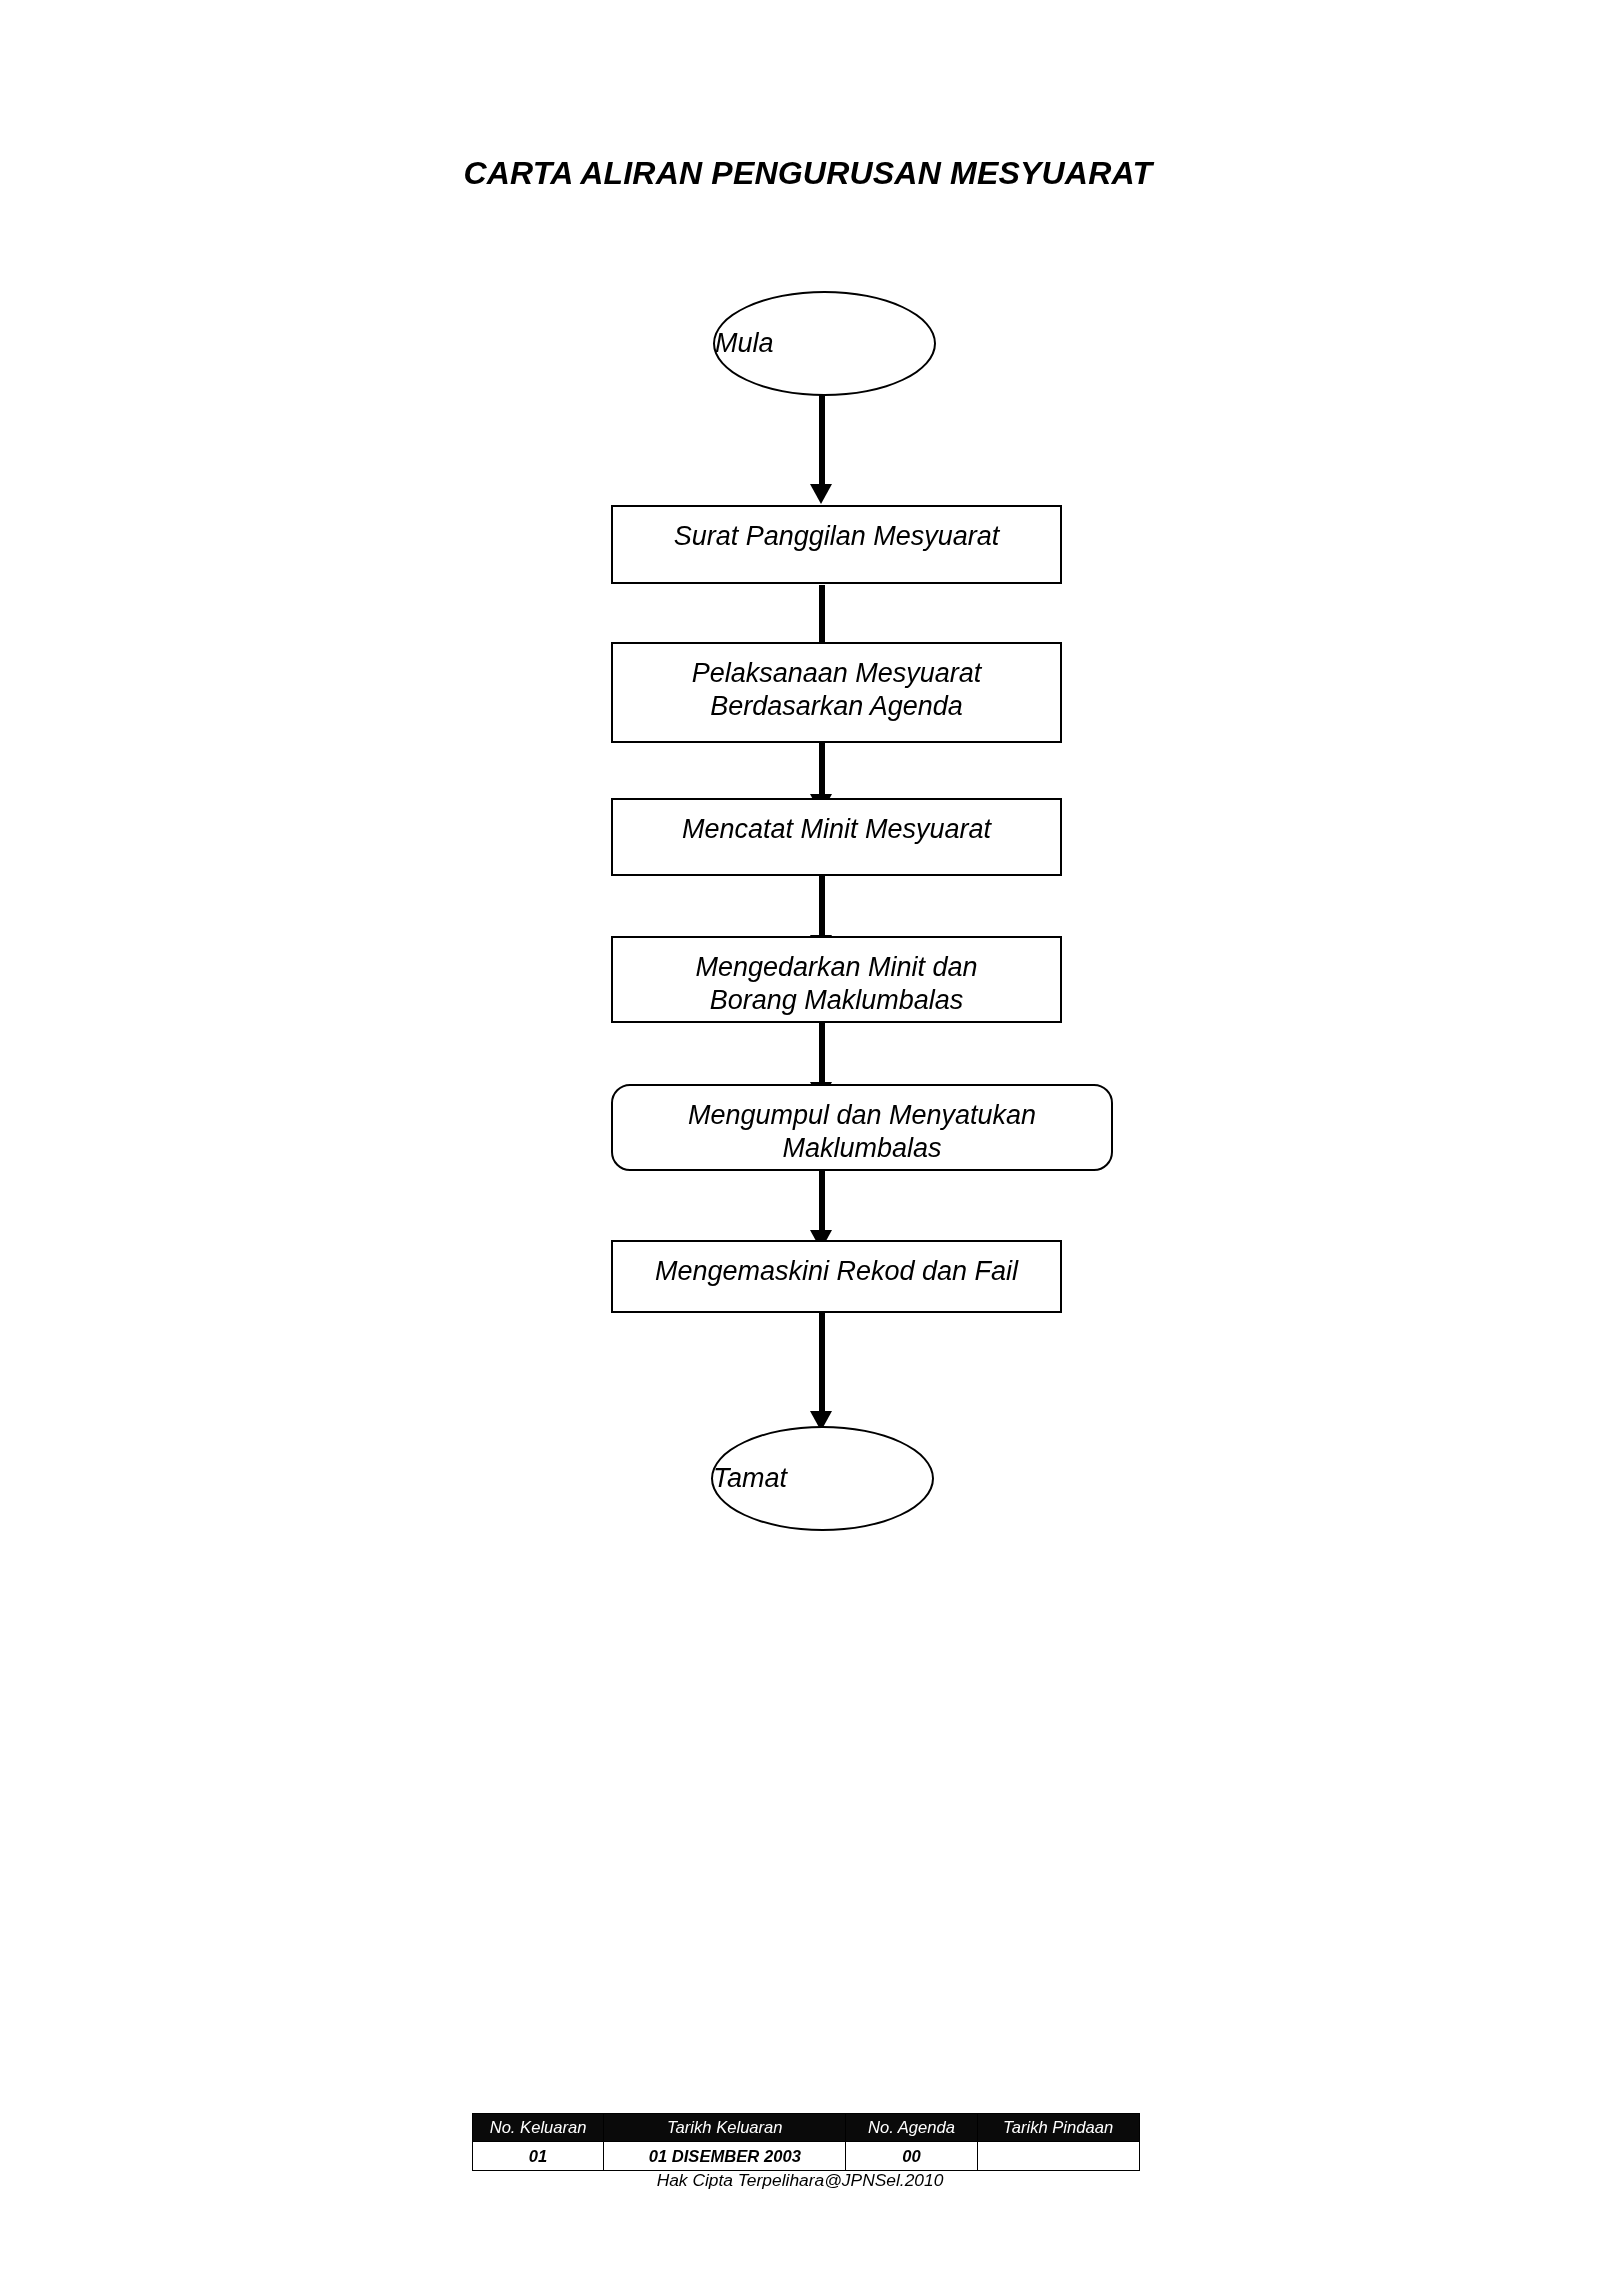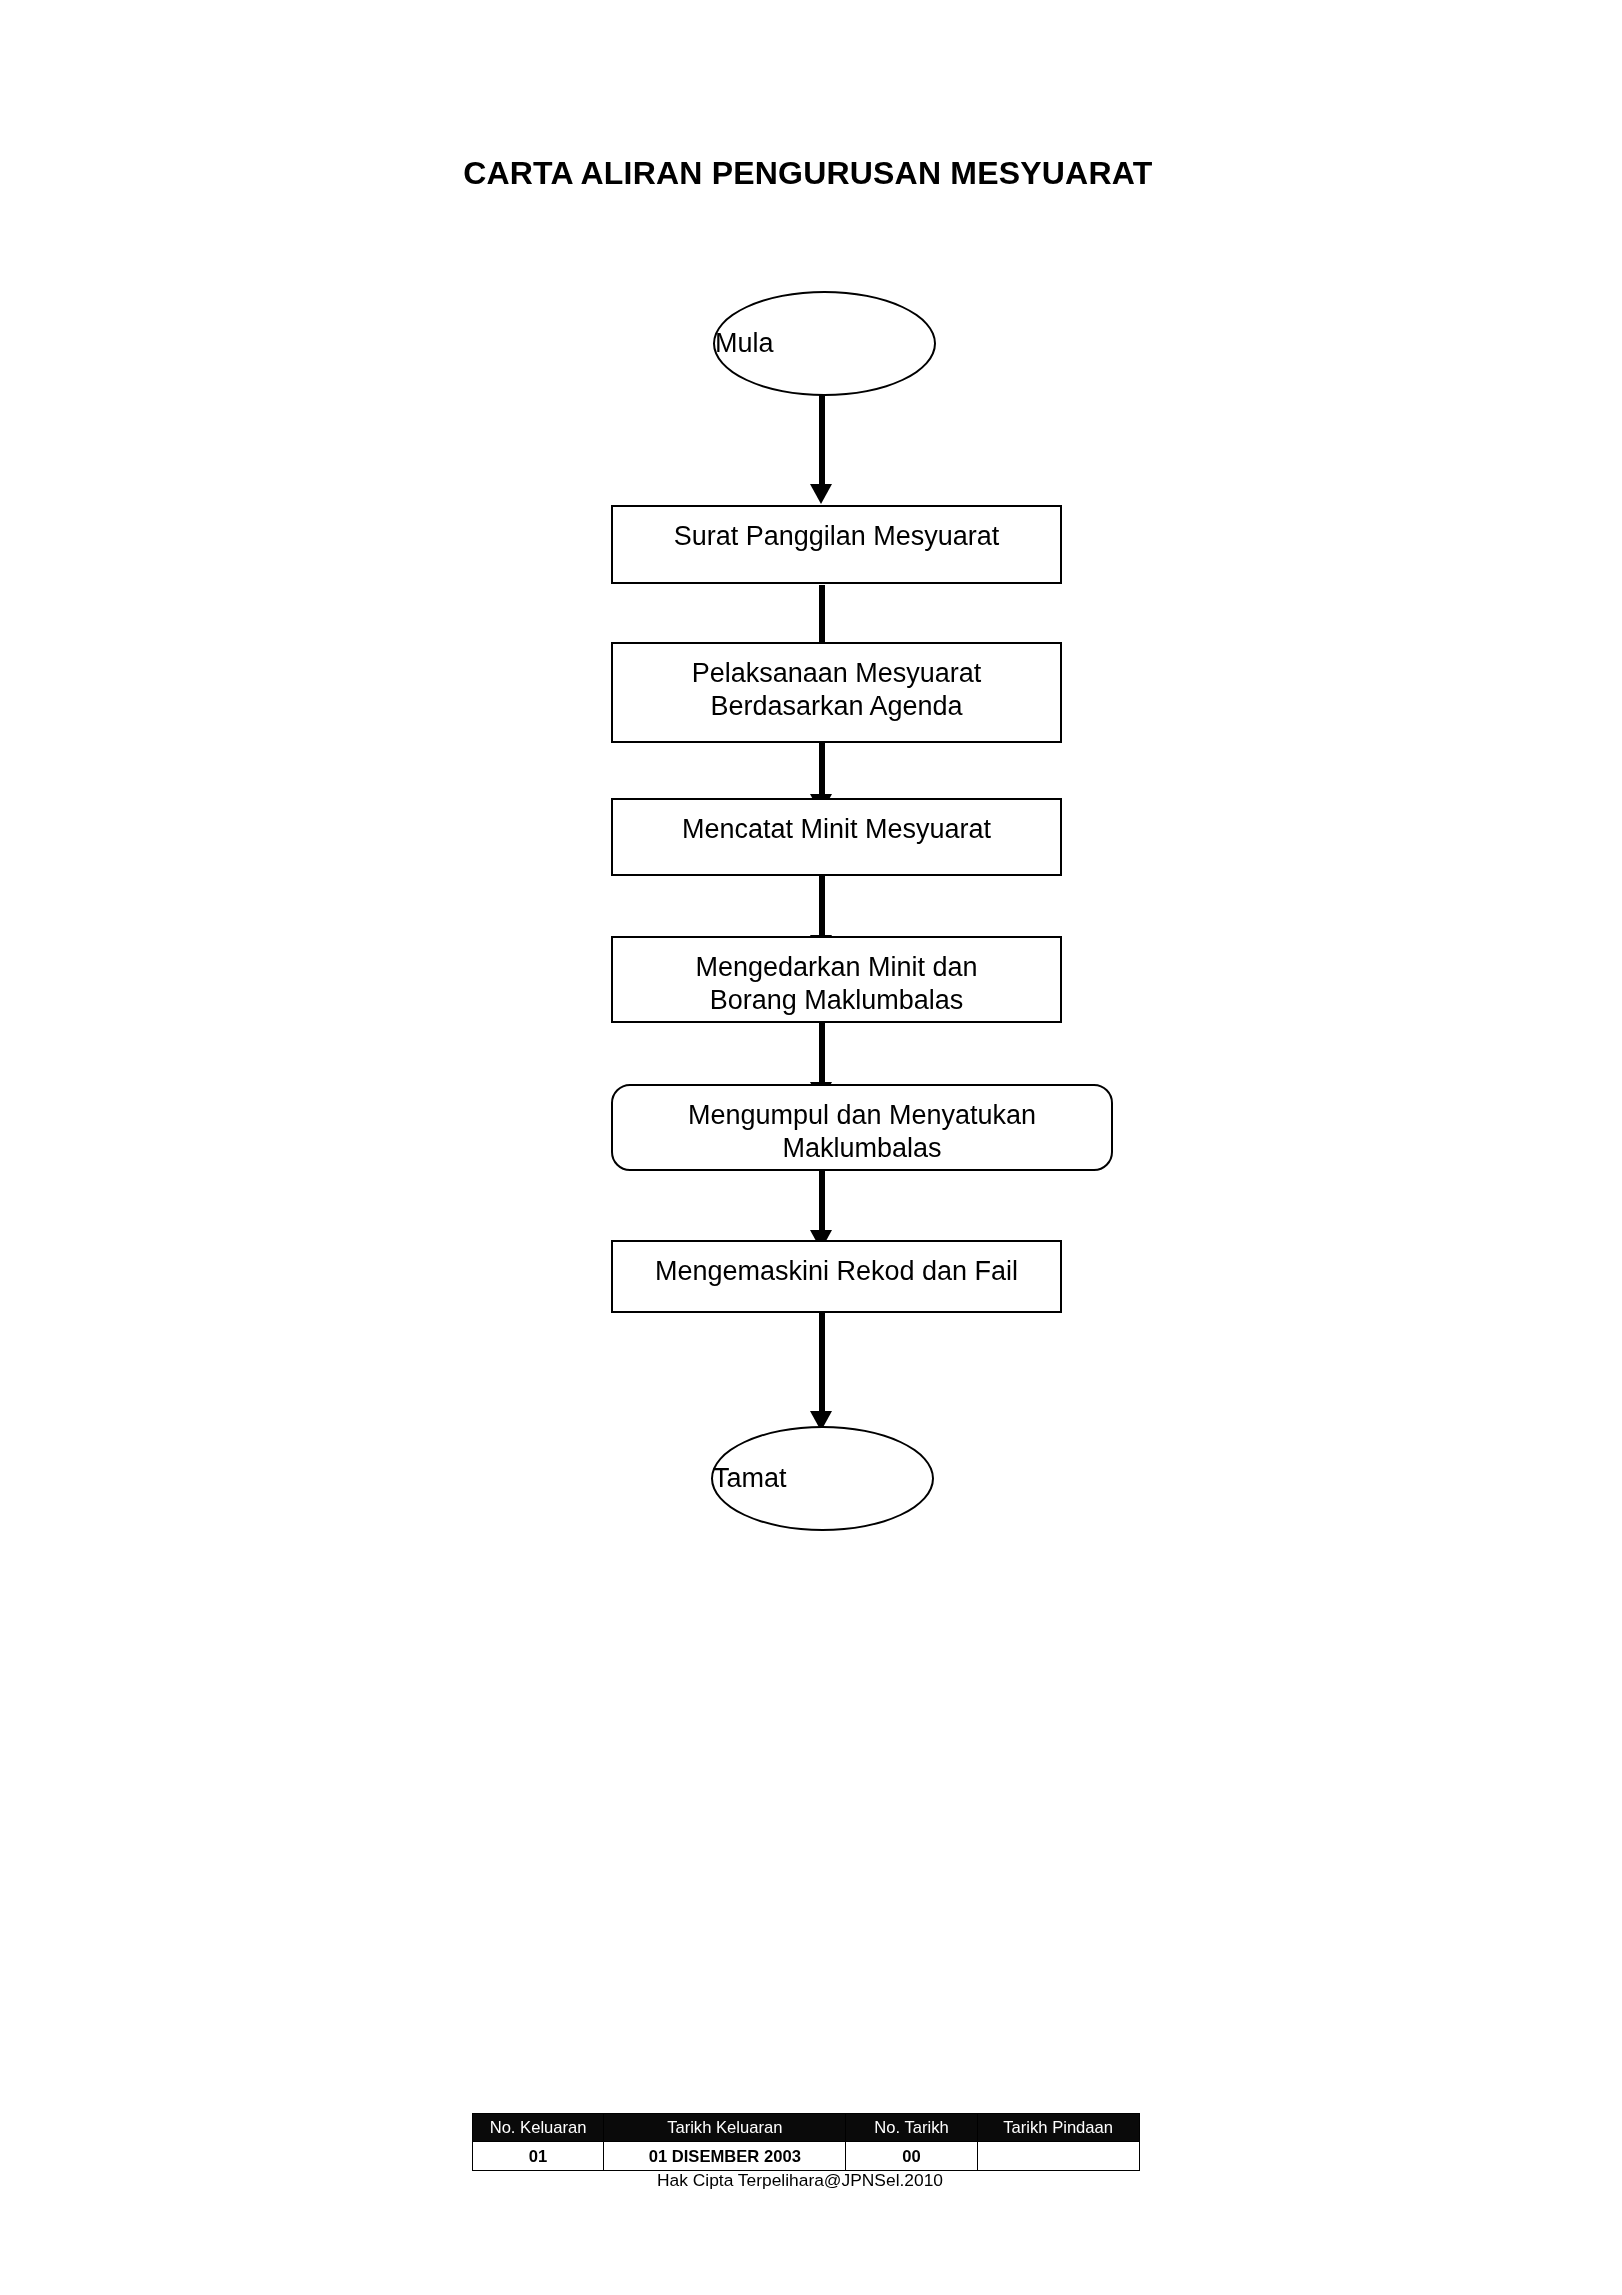--- a/index.html
+++ b/index.html
@@ -10,20 +10,21 @@
   body {
     font-family: "Liberation Sans", sans-serif;
     color: #000000;
   }
   #page {
     position: relative;
     width: 1622px;
     height: 2295px;
     background: #ffffff;
     overflow: hidden;
+    font-style: italic;
   }
 
   
   #doc-title {
     position: absolute;
     left: 0;
     top: 155px;
     width: 1622px;
     text-align: center;
     font-size: 32px;
@@ -224,21 +225,21 @@
     </div>
 
   </div>
 
   <div id="footer">
     <table class="rev-table">
       <thead>
         <tr>
           <th class="col-1">No. Keluaran</th>
           <th class="col-2">Tarikh Keluaran</th>
-          <th class="col-3">No. Tarikh</th>
+          <th class="col-3">No. Agenda</th>
           <th class="col-4">Tarikh Pindaan</th>
         </tr>
       </thead>
       <tbody>
         <tr>
           <td class="col-1">01</td>
           <td class="col-2">01 DISEMBER  2003</td>
           <td class="col-3">00</td>
           <td class="col-4"></td>
         </tr>

